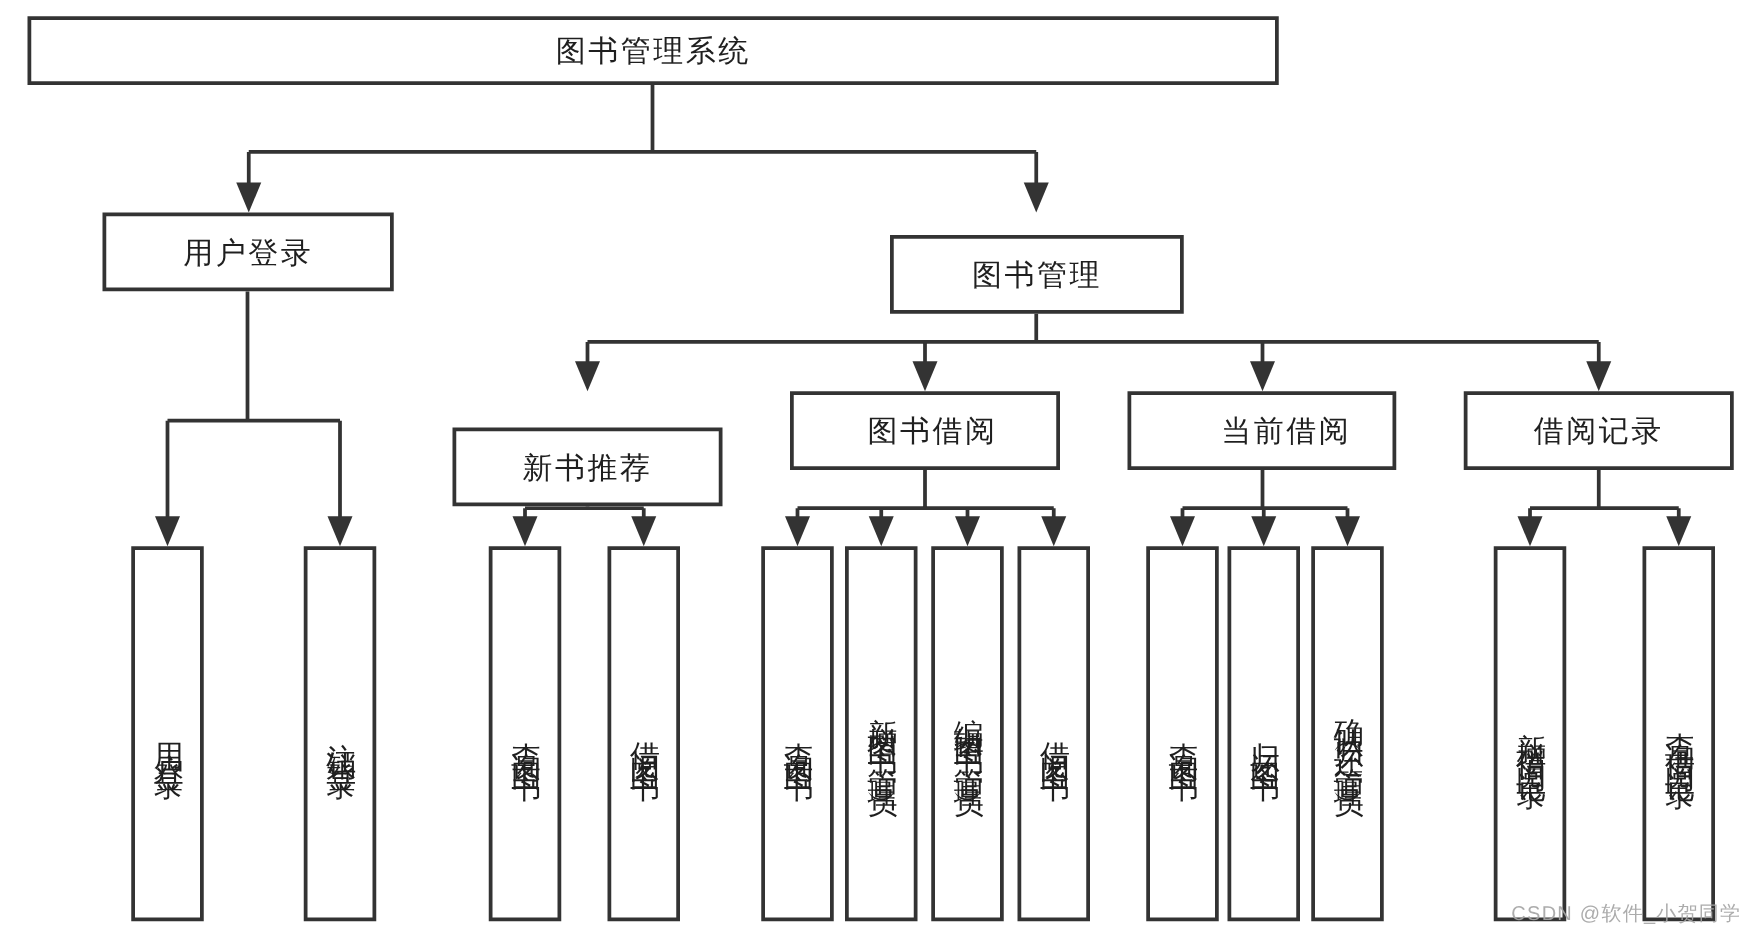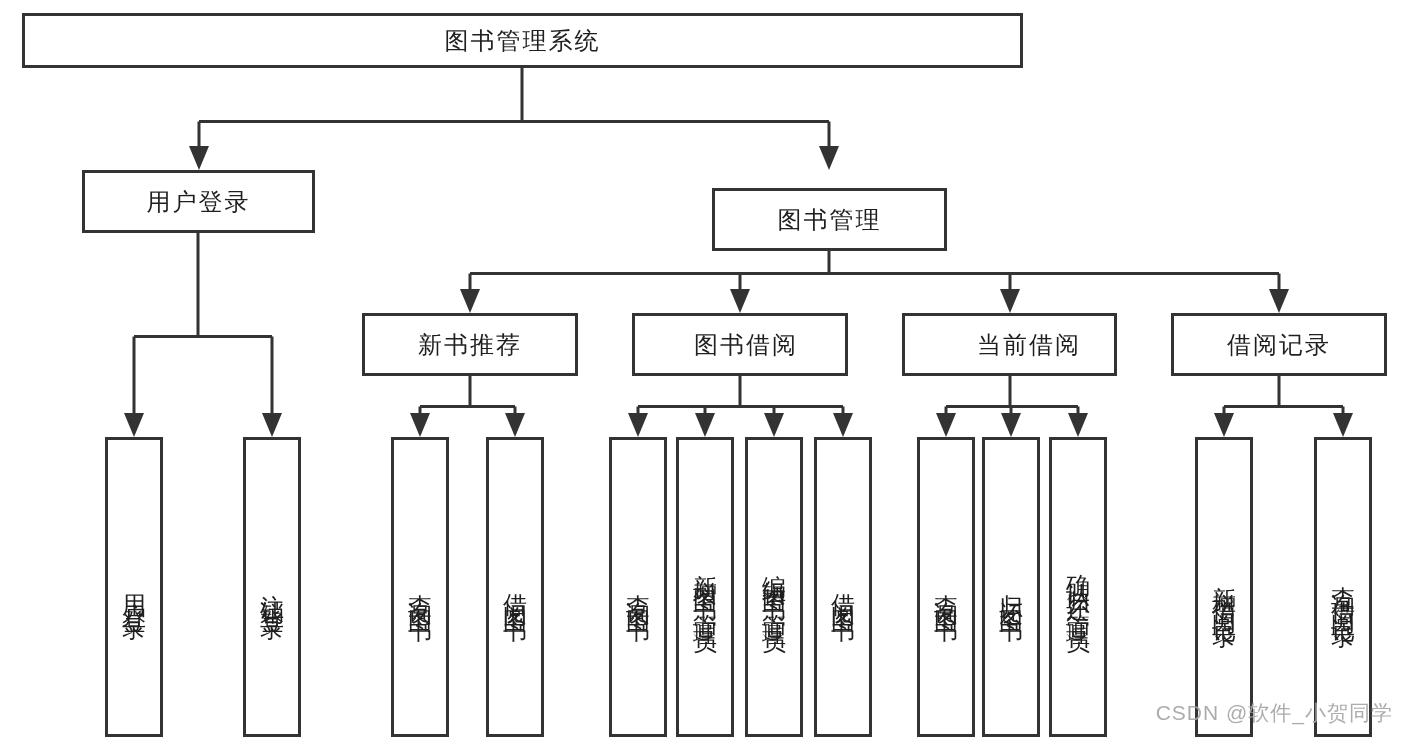--- a/index.html
+++ b/index.html
@@ -49,22 +49,22 @@
   }
   
   .root-box  { left: 22px;  top: 13px;  width: 1001px; height: 55px; align-items: center; }
   .lvl2-a    { left: 82px;  top: 170px; width: 233px;  height: 63px; }
   .lvl2-b    { left: 712px; top: 188px; width: 235px;  height: 63px; }
   .lvl3      { top: 313px;  width: 216px; height: 63px; }
   .leaf      { top: 437px;  width: 58px;  height: 300px; }
   .watermark {
     position: absolute;
     right: 12px;
-    bottom: 20px;
-    font-size: 21px;
+    bottom: 5px;
+    font-size: 16px;
     letter-spacing: 1px;
     color: rgba(165,165,165,0.92);
     z-index: 10;
     white-space: nowrap;
   }
 </style>
 </head>
 <body>
 
 <div id="stage">
@@ -120,21 +120,21 @@
     <span class="hlabel">图书管理系统</span>
   </div>
 
   <div class="box lvl2-a">
     <span class="hlabel">用户登录</span>
   </div>
   <div class="box lvl2-b">
     <span class="hlabel">图书管理</span>
   </div>
 
-  <div class="box lvl3" style="left:362px;">
+  <div class="box lvl3" style="left:362px;margin-top:29px;">
     <span class="hlabel">新书推荐</span>
   </div>
   <div class="box lvl3" style="left:632px;padding-left:12px;">
     <span class="hlabel">图书借阅</span>
   </div>
   <div class="box lvl3" style="left:902px; width:215px;padding-left:39px;">
     <span class="hlabel">当前借阅</span>
   </div>
   <div class="box lvl3" style="left:1171px;">
     <span class="hlabel">借阅记录</span>

